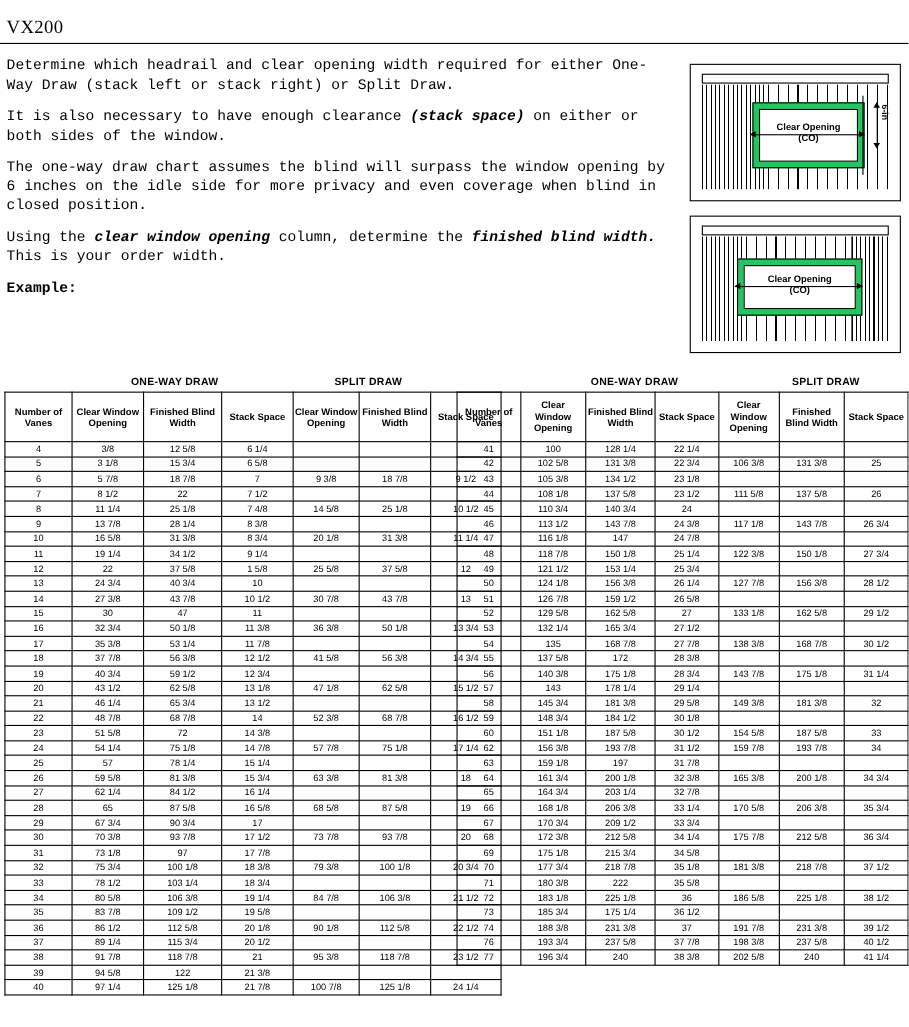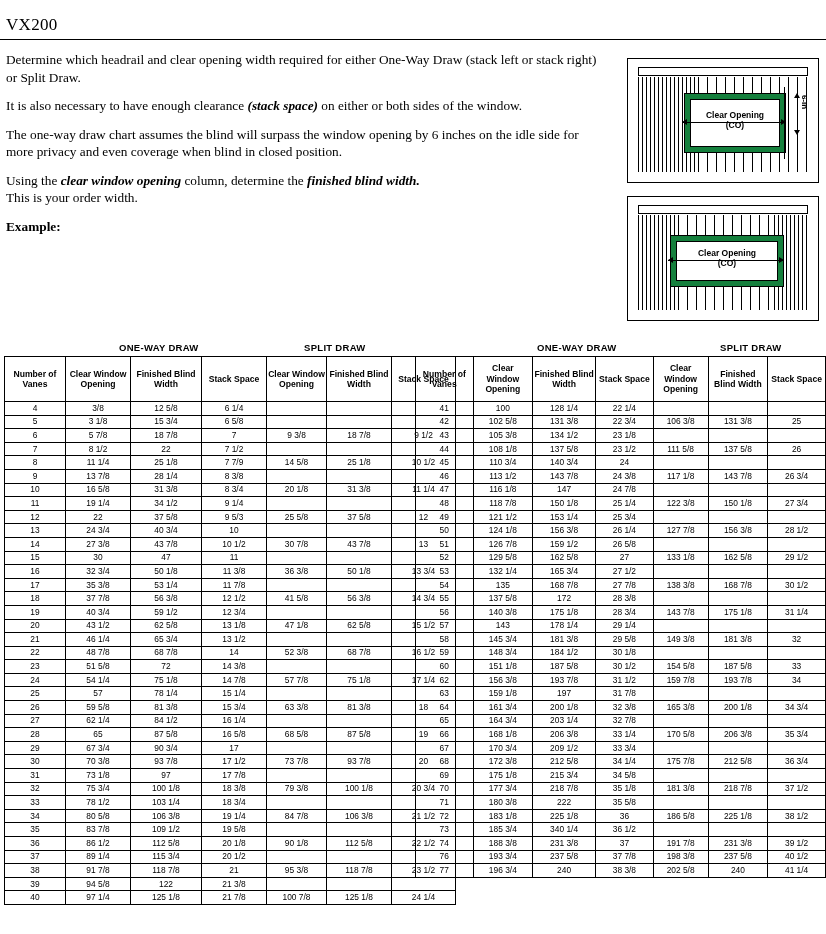--- a/index.html
+++ b/index.html
@@ -39,21 +39,21 @@
     background: #000;
   }
   
   .intro {
     position: absolute;
     left: 6px;
     top: 38px;
     width: 600px;
     font-size: 13.3px;
     line-height: 17.5px;
-    font-family: Liberation Serif, serif;
+    font-family: Liberation Mono, monospace;
   }
   .intro p { margin: 0 0 11px 0; }
   .intro .bi { font-style: italic; font-weight: bold; }
   .example-head {
     font-weight: bold;
     margin: 0 0 2px 0;
   }
   
   .diagram {
     position: absolute;
@@ -68,21 +68,21 @@
     position: absolute; left: 4px; right: 4px; top: 2px; height: 7px;
     border: 1px solid #000; background: #fff;
   }
   .dg-vanes {
     position: absolute; top: 12px; bottom: 4px;
     background: repeating-linear-gradient(to right, #000 0px, #000 1px, #fff 1px, #fff 4px);
   }
   .dg-window {
     position: absolute;
     border: 1px solid #000;
-    background: #15803d;
+    background: #22c55e;
   }
   .dg-window-inner {
     position: absolute; inset: 5px;
     border: 1px solid #000;
     background: #fff;
   }
   .dg-colabel {
     position: absolute;
     left: 0; right: 0;
     text-align: center;
@@ -285,21 +285,21 @@
             <td>22</td>
             <td>7 1/2</td>
             <td></td>
             <td></td>
             <td></td>
           </tr>
           <tr>
             <td>8</td>
             <td>11 1/4</td>
             <td>25 1/8</td>
-            <td>7 7/9</td>
+            <td>7 4/8</td>
             <td>14 5/8</td>
             <td>25 1/8</td>
             <td>10 1/2</td>
           </tr>
           <tr>
             <td>9</td>
             <td>13 7/8</td>
             <td>28 1/4</td>
             <td>8 3/8</td>
             <td></td>
@@ -321,21 +321,21 @@
             <td>34 1/2</td>
             <td>9 1/4</td>
             <td></td>
             <td></td>
             <td></td>
           </tr>
           <tr>
             <td>12</td>
             <td>22</td>
             <td>37 5/8</td>
-            <td>9 5/3</td>
+            <td>1 5/8</td>
             <td>25 5/8</td>
             <td>37 5/8</td>
             <td>12</td>
           </tr>
           <tr>
             <td>13</td>
             <td>24 3/4</td>
             <td>40 3/4</td>
             <td>10</td>
             <td></td>
@@ -882,21 +882,21 @@
             <td>183 1/8</td>
             <td>225 1/8</td>
             <td>36</td>
             <td>186 5/8</td>
             <td>225 1/8</td>
             <td>38 1/2</td>
           </tr>
           <tr>
             <td>73</td>
             <td>185 3/4</td>
-            <td>340 1/4</td>
+            <td>175 1/4</td>
             <td>36 1/2</td>
             <td></td>
             <td></td>
             <td></td>
           </tr>
           <tr>
             <td>74</td>
             <td>188 3/8</td>
             <td>231 3/8</td>
             <td>37</td>

